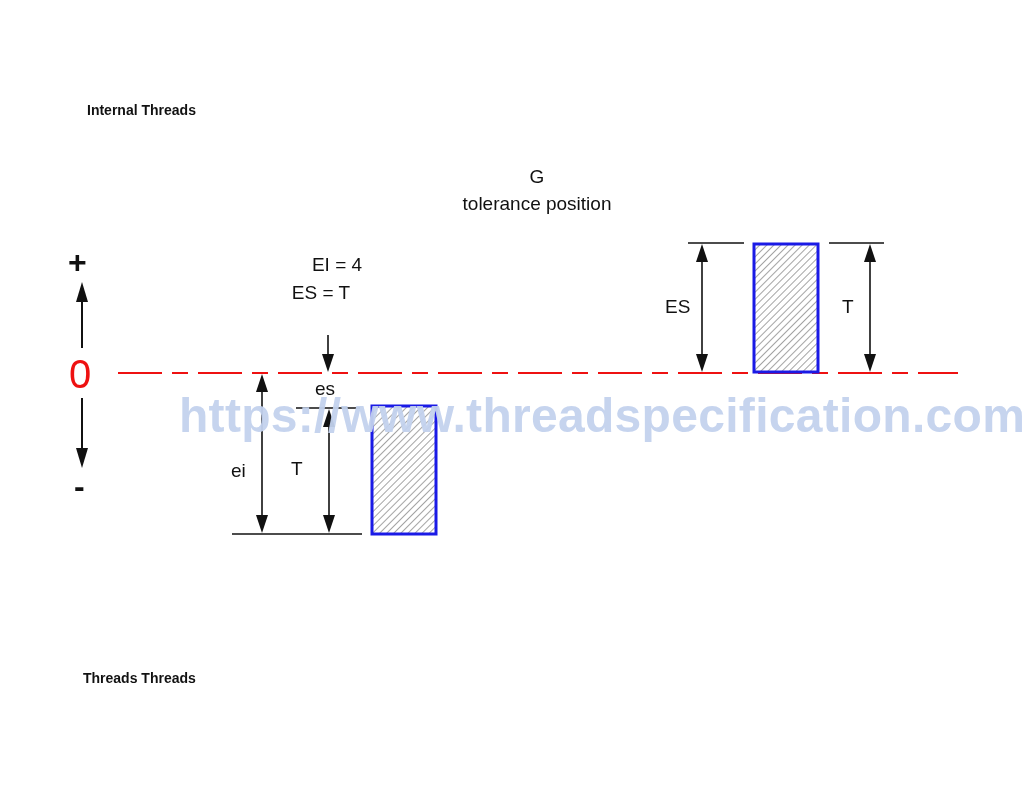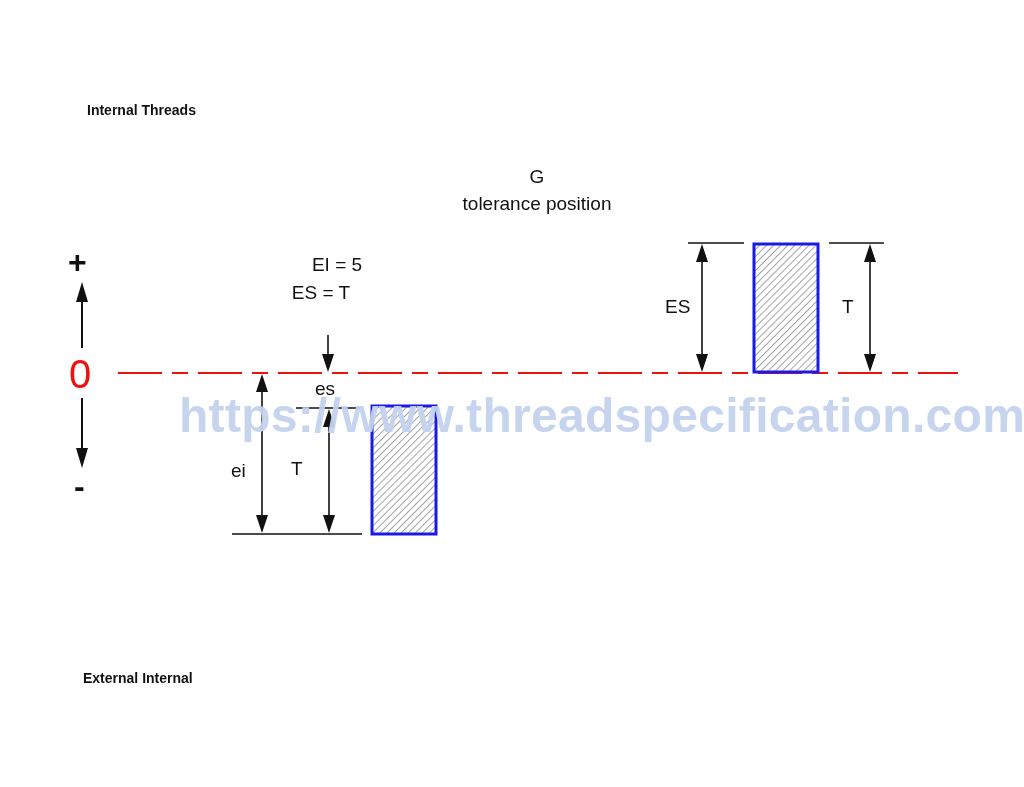--- a/index.html
+++ b/index.html
@@ -70,26 +70,26 @@
   </g>
   <g>
     <line x1="870" y1="258" x2="870" y2="356" stroke="#111" stroke-width="1.6"></line>
     <polygon points="870,244 864,262 876,262" fill="#111"></polygon>
     <polygon points="870,372 864,354 876,354" fill="#111"></polygon>
   </g>
   <rect x="754" y="244" width="64" height="128" fill="url(#hatch)" stroke="#1a1ae6" stroke-width="3"></rect>
 </svg>
 
 <div class="abs heading" style="left:87px; top:102px;">Internal Threads</div>
-<div class="abs heading" style="left:83px; top:670px;">External Internal</div>
+<div class="abs heading" style="left:83px; top:670px;">Threads Threads</div>
 
 <div class="abs label center" style="left:437px; top:166px; width:200px;">G</div>
 <div class="abs label center" style="left:417px; top:193px; width:240px;text-align:center;">tolerance position</div>
 
-<div class="abs label center" style="left:287px; top:254px; width:100px;">EI = 5</div>
+<div class="abs label center" style="left:287px; top:254px; width:100px;">EI = 4</div>
 <div class="abs label center" style="left:271px; top:282px; width:100px;">ES = T</div>
 
 <div class="abs sign" style="left:68px; top:244px;">+</div>
 <div class="abs zero" style="left:69px; top:352px;">0</div>
 <div class="abs sign" style="left:74px; top:468px;">-</div>
 
 <div class="abs watermark" style="left:179px; top:388px;">https://www.threadspecification.com</div>
 
 <div class="abs label" style="left:315px; top:378px;">es</div>
 <div class="abs label" style="left:231px; top:460px;">ei</div>

